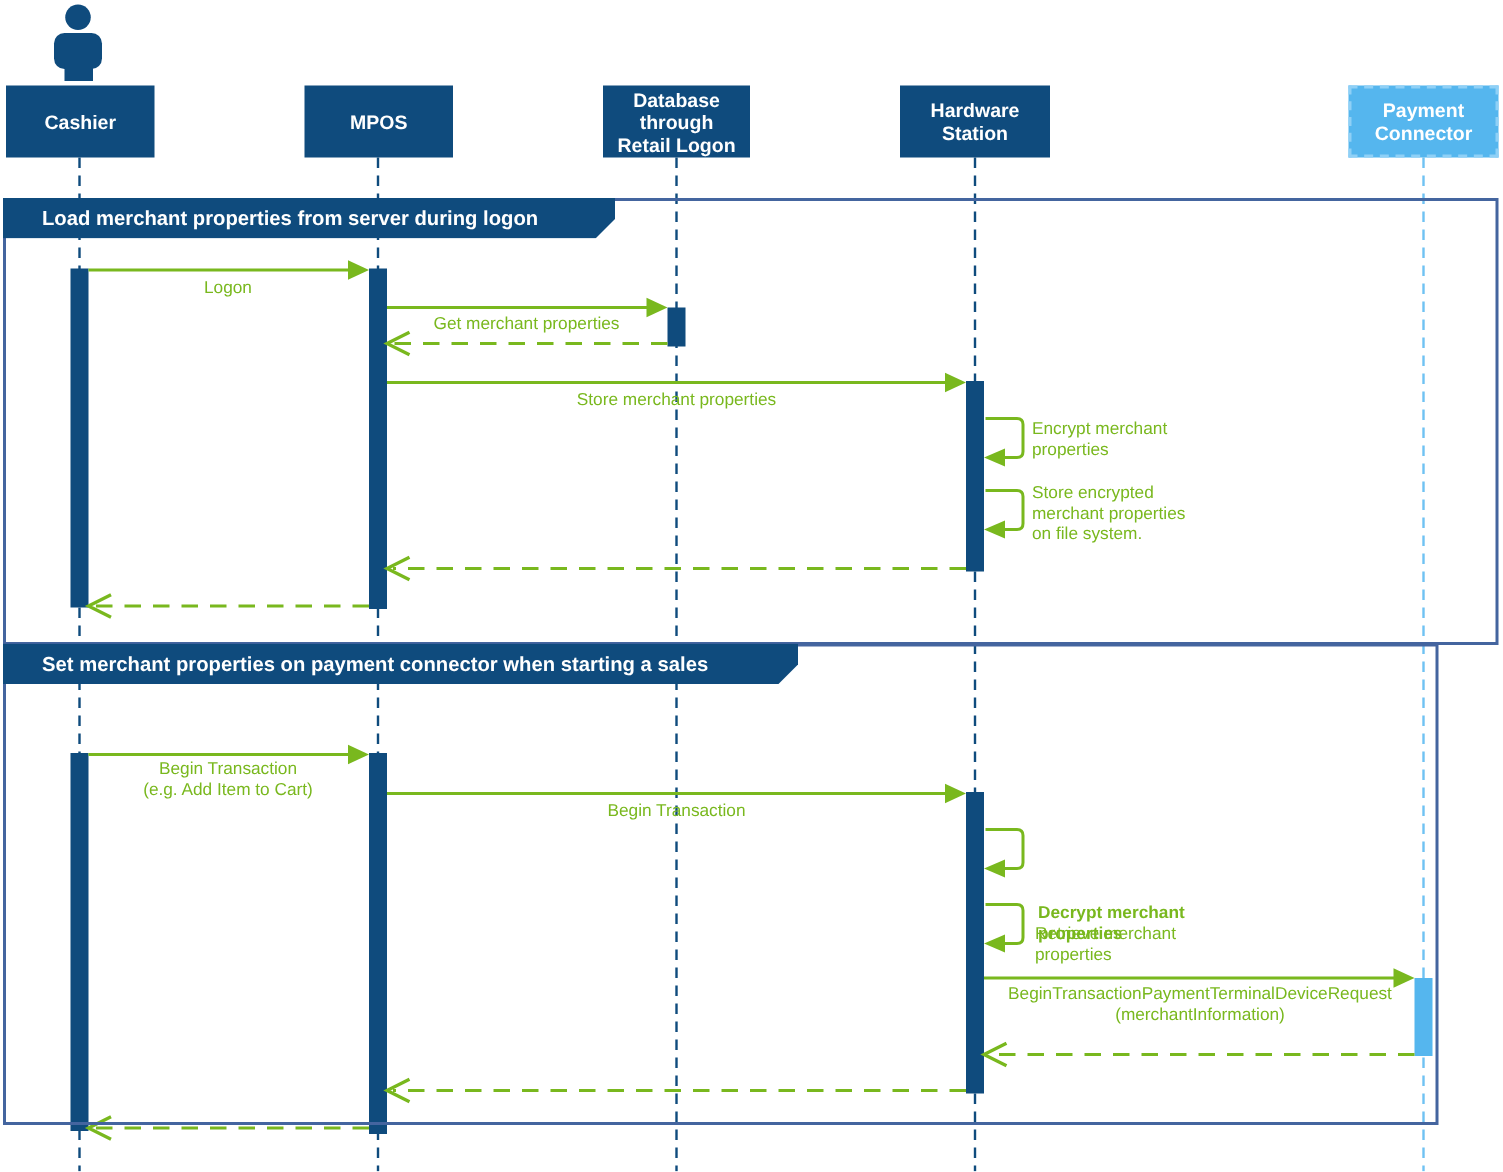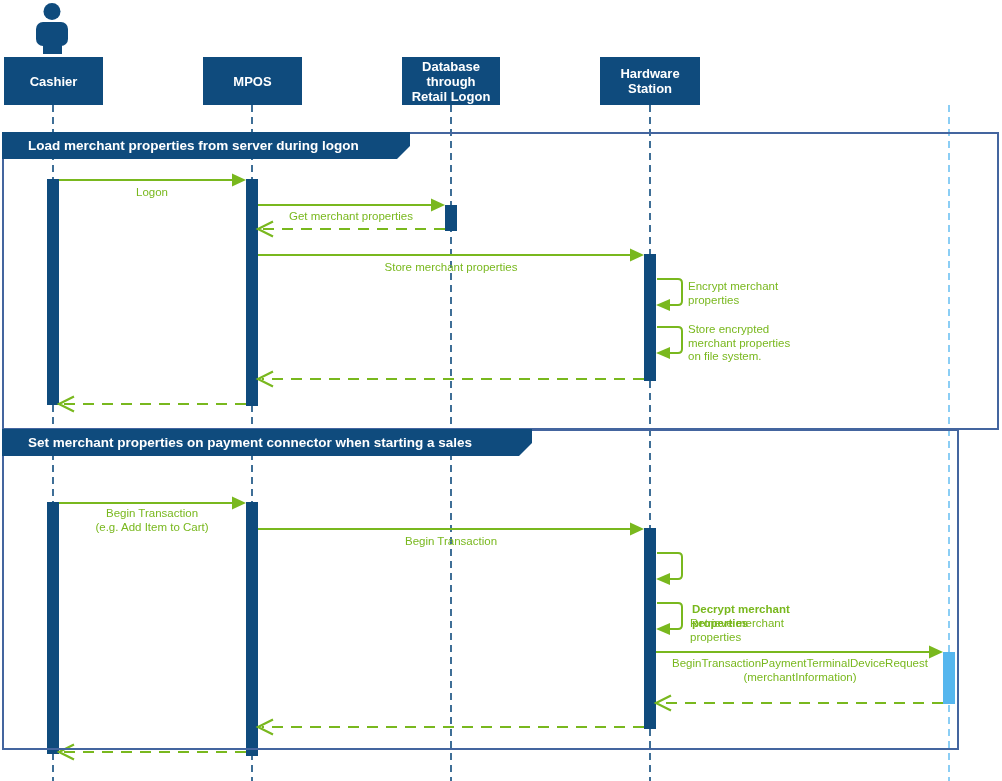--- a/index.html
+++ b/index.html
@@ -135,20 +135,22 @@
     <div class="frame-title" style="width:530px;">Set merchant properties on payment connector when starting a sales transaction</div>
   </div>
 
   <div class="actor-box" style="left:4px;width:99px;">Cashier</div>
   <div class="actor-box" style="left:203px;width:99px;">MPOS</div>
   <div class="actor-box" style="left:402px;width:98px;">Database
 through
 Retail Logon</div>
   <div class="actor-box" style="left:600px;width:100px;">Hardware
 Station</div>
+  <div class="actor-box external" style="left:899px;width:100px;">Payment
+Connector</div>
 
   <div class="msg-label center" style="left:102px;top:186px;width:100px;">Logon</div>
   <div class="msg-label center" style="left:266px;top:210px;width:170px;">Get merchant properties</div>
   <div class="msg-label center" style="left:361px;top:261px;width:180px;">Store merchant properties</div>
   <div class="msg-label left" style="left:688px;top:280px;width:130px;">Encrypt merchant
 properties</div>
   <div class="msg-label left" style="left:688px;top:323px;width:140px;">Store encrypted
 merchant properties
 on file system.</div>
 

